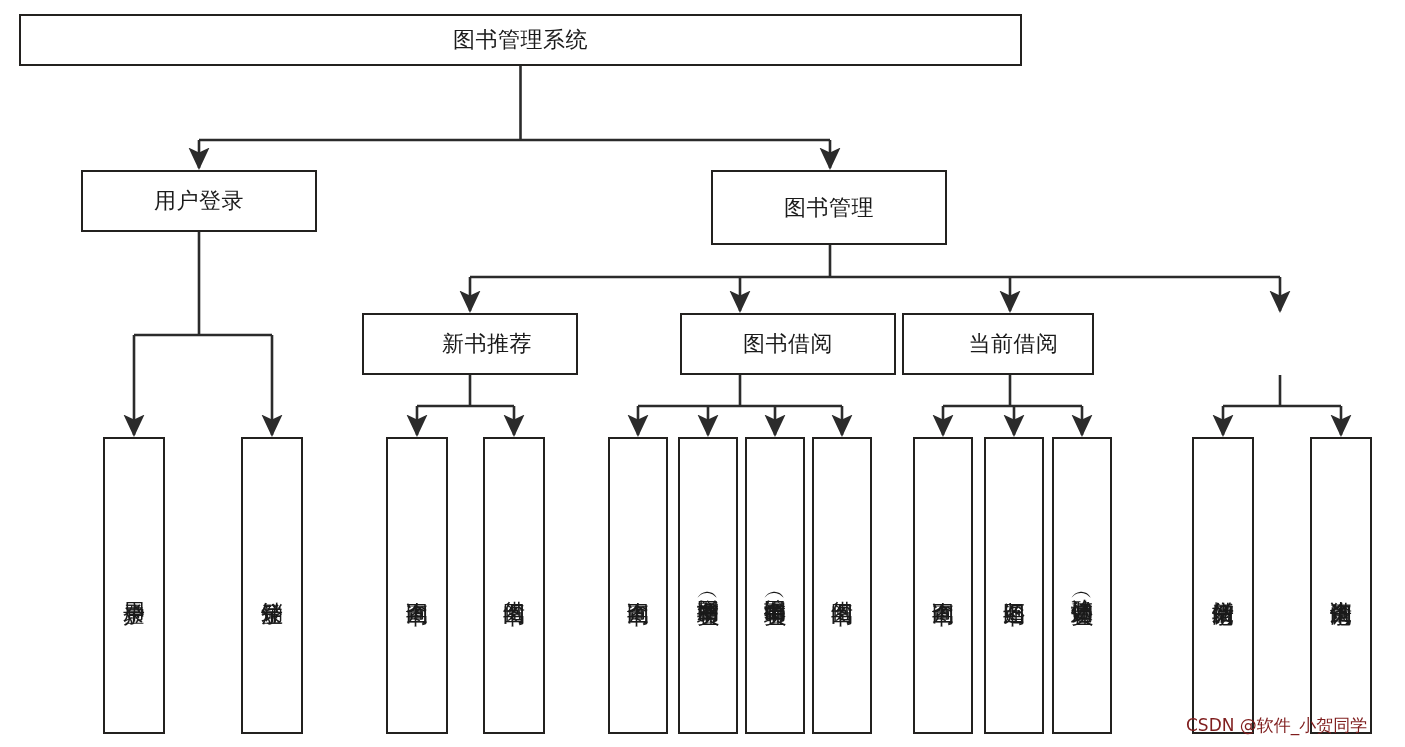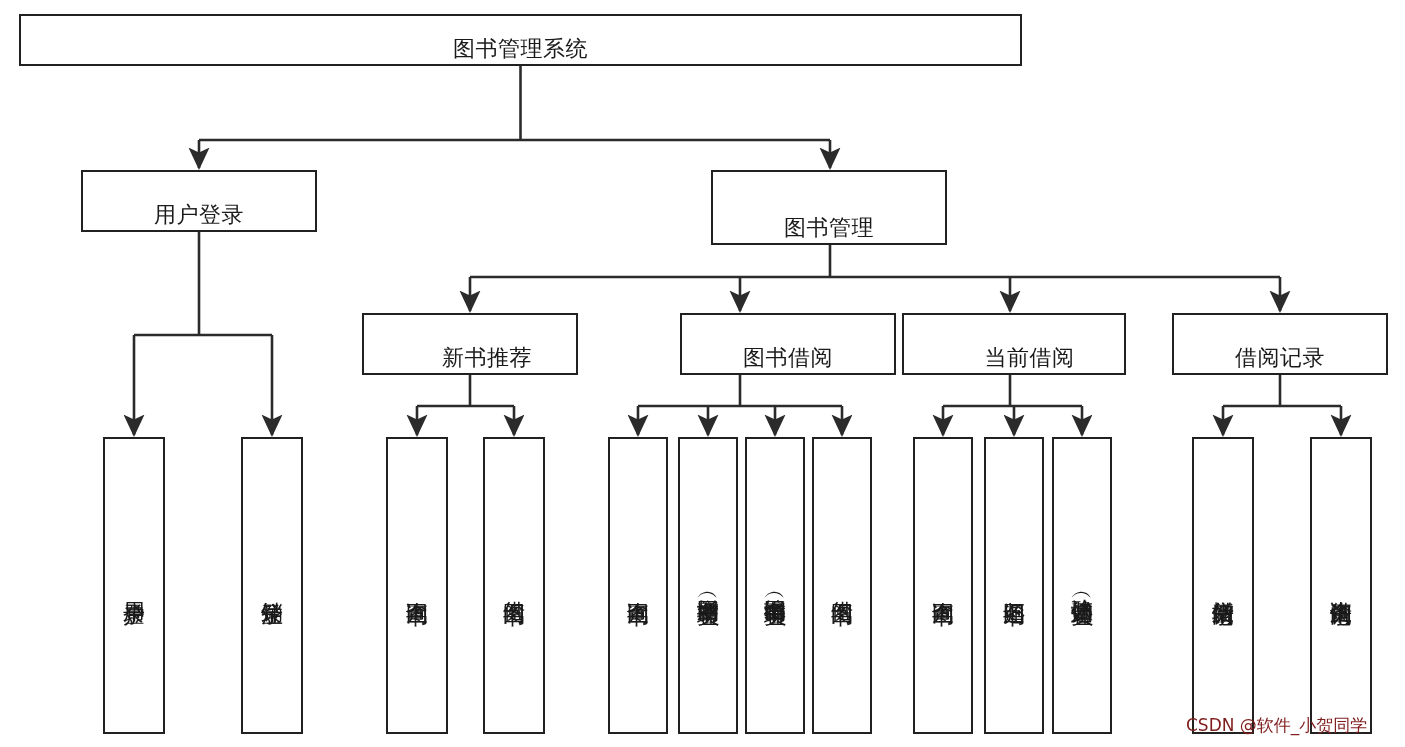--- a/index.html
+++ b/index.html
@@ -30,21 +30,20 @@
     background: #ffffff;
     display: flex;
     align-items: center;
     justify-content: center;
     color: #1a1a1a;
   }
   .node.h {
     font-size: 22px;
     letter-spacing: 0.5px;
     white-space: nowrap;
-    align-items: flex-end;
   }
   .node.v {
     writing-mode: vertical-rl;
     text-orientation: upright;
     font-size: 22px;
     line-height: 1.28;
     letter-spacing: 1px;
     align-items: center;
     justify-content: center;
     padding: 4px 0;
@@ -136,27 +135,24 @@
   </div>
 
   <div class="node h" style="left:362px; top:313px; width:216px; height:62px;padding-left:34px;">
     <span>新书推荐</span>
   </div>
 
   <div class="node h" style="left:632px; top:313px; width:216px; height:62px;margin-left:48px;">
     <span>图书借阅</span>
   </div>
 
-  <div class="node h" style="left:902px; top:313px; width:224px; height:62px;padding-left:31px;">
+  <div class="node h" style="left:902px; top:313px; width:192px; height:62px;padding-left:31px;">
     <span>当前借阅</span>
   </div>
 
-  <div class="node h" style="left:1172px; top:313px; width:216px; height:62px;">
-    <span>借阅记录</span>
-  </div>
 
   <div class="node v" style="left:103px; top:437px; width:62px; height:297px;">
     <span class="vtext">用户登录</span>
   </div>
   <div class="node v" style="left:241px; top:437px; width:62px; height:297px;">
     <span class="vtext">注销登录</span>
   </div>
 
   <div class="node v" style="left:386px; top:437px; width:62px; height:297px;">
     <span class="vtext">查询图书</span>

